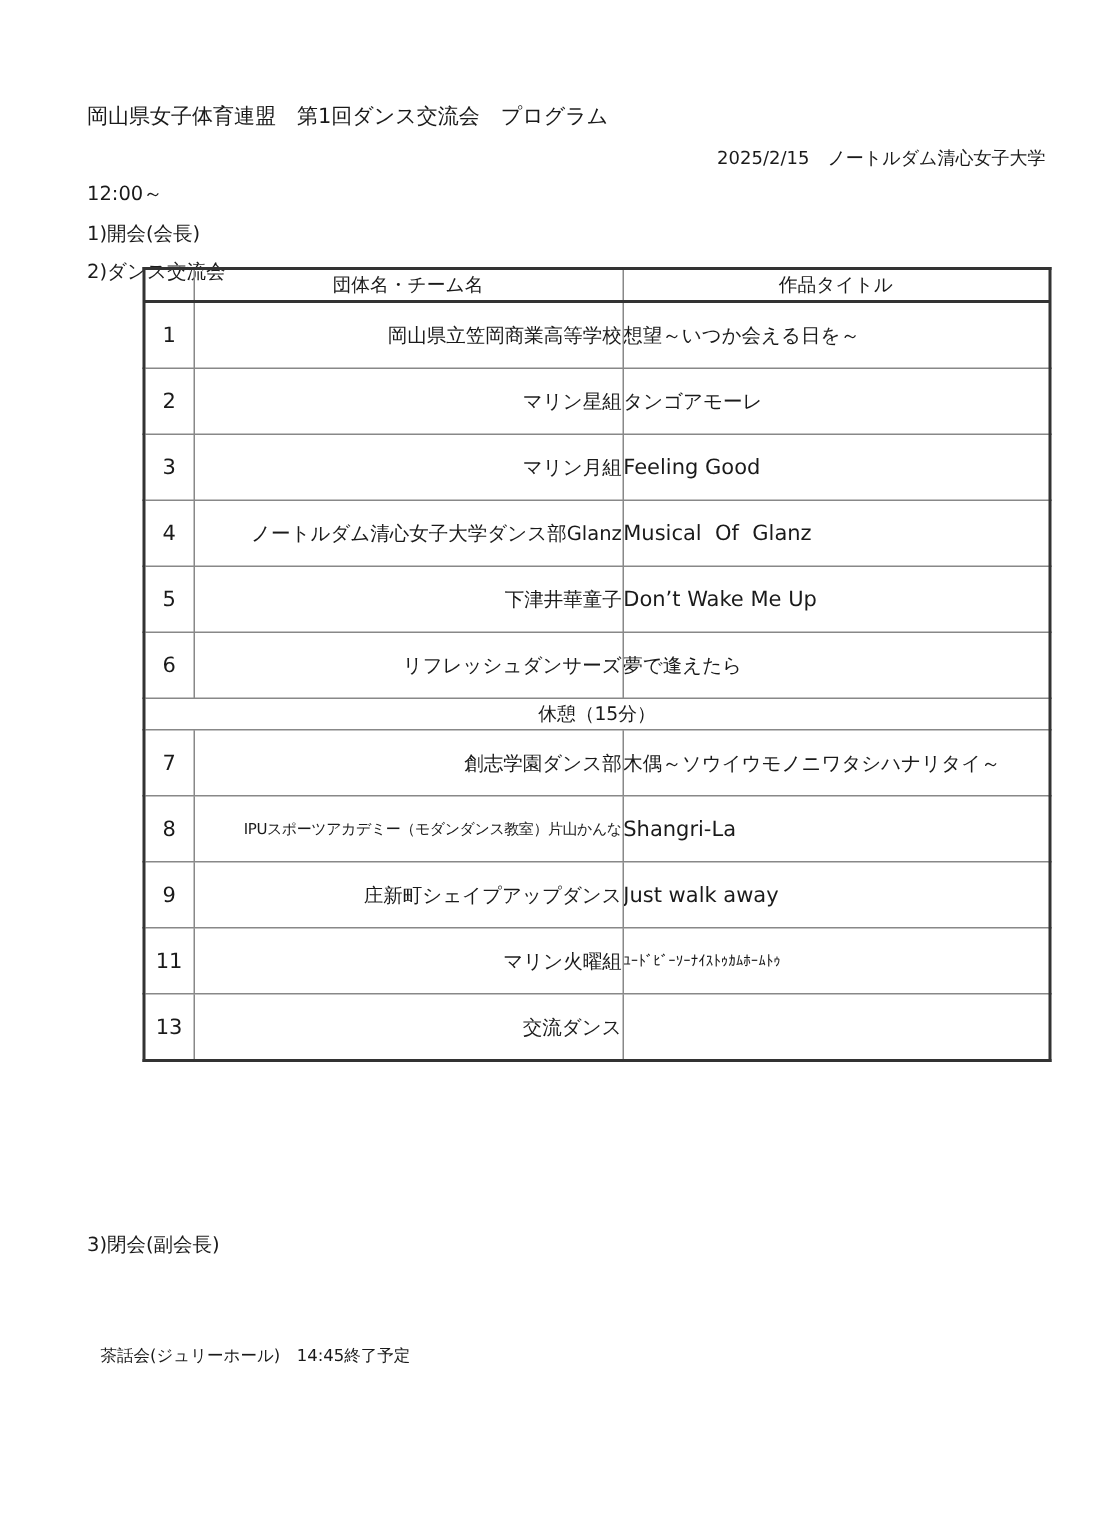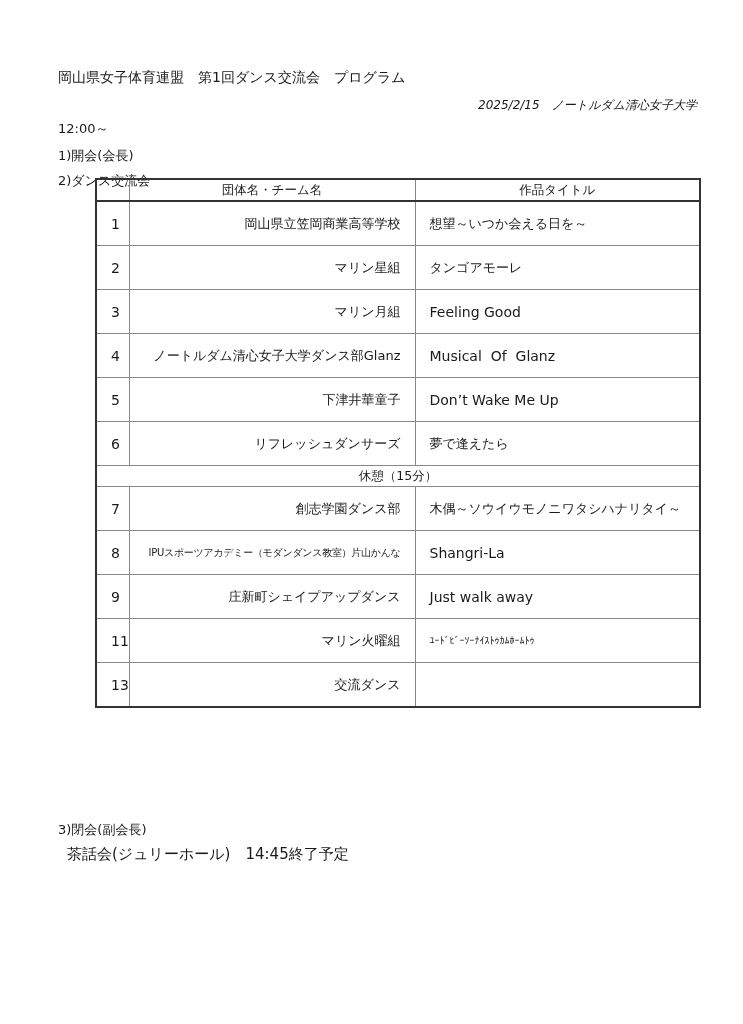--- a/index.html
+++ b/index.html
@@ -3,34 +3,34 @@
 <meta charset="utf-8">
 <style>
   html, body { margin: 0; padding: 0; background: #ffffff; }
   body {
     width: 743px; height: 1024px; position: relative; overflow: hidden;
     font-family: "DejaVu Sans", "Liberation Sans", sans-serif;
     color: #1a1a1a;
   }
   .abs { position: absolute; white-space: nowrap; margin-top: 16px; }
   .title { left: 58px; top: 53px; font-size: 14px; }
-  .subtitle { right: 46px; top: 81px; font-size: 12px; font-style: italic; }
+  .subtitle { right: 46px; top: 81px; font-size: 12px; }
   .time { left: 58px; top: 104px; font-size: 13px; }
   .step1 { left: 58px; top: 131px; font-size: 13px; }
   .step2 { left: 58px; top: 156px; font-size: 13px; }
   .step3 { left: 58px; top: 805px; font-size: 13px; }
-  .tea { left: 67px; top: 829px; font-size: 15px; }
+  .tea { left: 67px; top: 880px; font-size: 11px; }
 
   table.program {
     position: absolute; left: 95px; top: 178px; width: 604px;
     border-collapse: collapse; border: 2px solid #333;
     font-size: 13px; table-layout: fixed;
   }
   table.program td, table.program th {
-    border: 1px solid #888; padding: 0 14px; font-weight: normal;
+    border: 1px solid #888; padding: 0 0; font-weight: normal;
     white-space: nowrap; overflow: hidden;
   }
   table.program th { height: 20px; text-align: center; font-size: 12.5px; border-bottom: 2px solid #333; }
   table.program td { height: 43px; }
   td.num { text-align: center; font-size: 14px; }
   td.name { font-size: 13px; text-align: right; }
   td.name.small { font-size: 10px; letter-spacing: -0.3px; }
   td.work { font-size: 13px; }
   td.work.latin { font-size: 14px; }
   td.work.halfwidth { font-size: 10px; }

